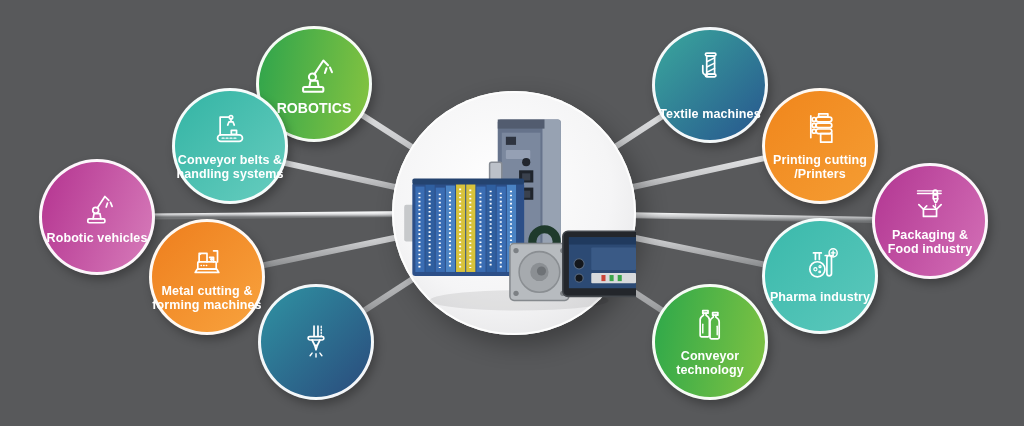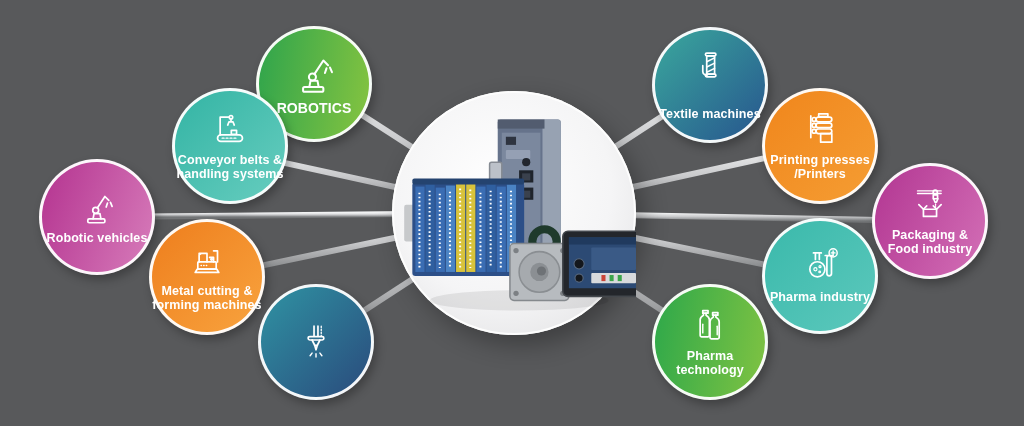--- a/index.html
+++ b/index.html
@@ -222,21 +222,21 @@
       <path d="M18 12 v33"></path>
       <rect x="30" y="9" width="14" height="4"></rect>
       <rect x="26" y="14" width="24" height="7" rx="3.5"></rect>
       <rect x="26" y="23" width="24" height="7" rx="3.5"></rect>
       <rect x="26" y="32" width="24" height="7" rx="3.5"></rect>
       <circle cx="23" cy="17.5" r="3"></circle>
       <circle cx="23" cy="26.5" r="3"></circle>
       <circle cx="23" cy="35.5" r="3"></circle>
       <path d="M33 39 h17 v13 h-17 z"></path>
     </svg>
-    <div class="label">Printing presses
+    <div class="label">Printing cutting
 /Printers</div>
   </div>
 
   <div class="node node-packaging-food">
     <svg class="icon oicon" viewBox="0 0 64 64">
       <path d="M13 12 h36 M13 16 h36" stroke-width="2.2"></path>
       <circle cx="40" cy="14" r="3.2"></circle>
       <rect x="37" y="18" width="6.5" height="6"></rect>
       <path d="M37.5 24 l2 5 h1.5 M44 24 l-2 5"></path>
       <rect x="22" y="40" width="20" height="11"></rect>
@@ -265,17 +265,17 @@
 
   <div class="node node-plastic">
     <svg class="icon oicon" viewBox="0 0 64 64">
       <rect x="21" y="10" width="8" height="4"></rect>
       <path d="M22 14 v3 q-5 3 -5 7 v24 q0 2 2 2 h10 q2 0 2 -2 v-24 q0 -4 -5 -7 v-3"></path>
       <path d="M21 31 v13" stroke-width="2.2"></path>
       <rect x="36" y="13" width="8" height="4"></rect>
       <path d="M37 17 v3 q-5 3 -5 7 v24 q0 2 2 2 h10 q2 0 2 -2 v-24 q0 -4 -5 -7 v-3"></path>
       <path d="M43 34 v13" stroke-width="2.2"></path>
     </svg>
-    <div class="label">Pharma
+    <div class="label">Conveyor
 technology</div>
   </div>
 
 </div>
 
 </body></html>

